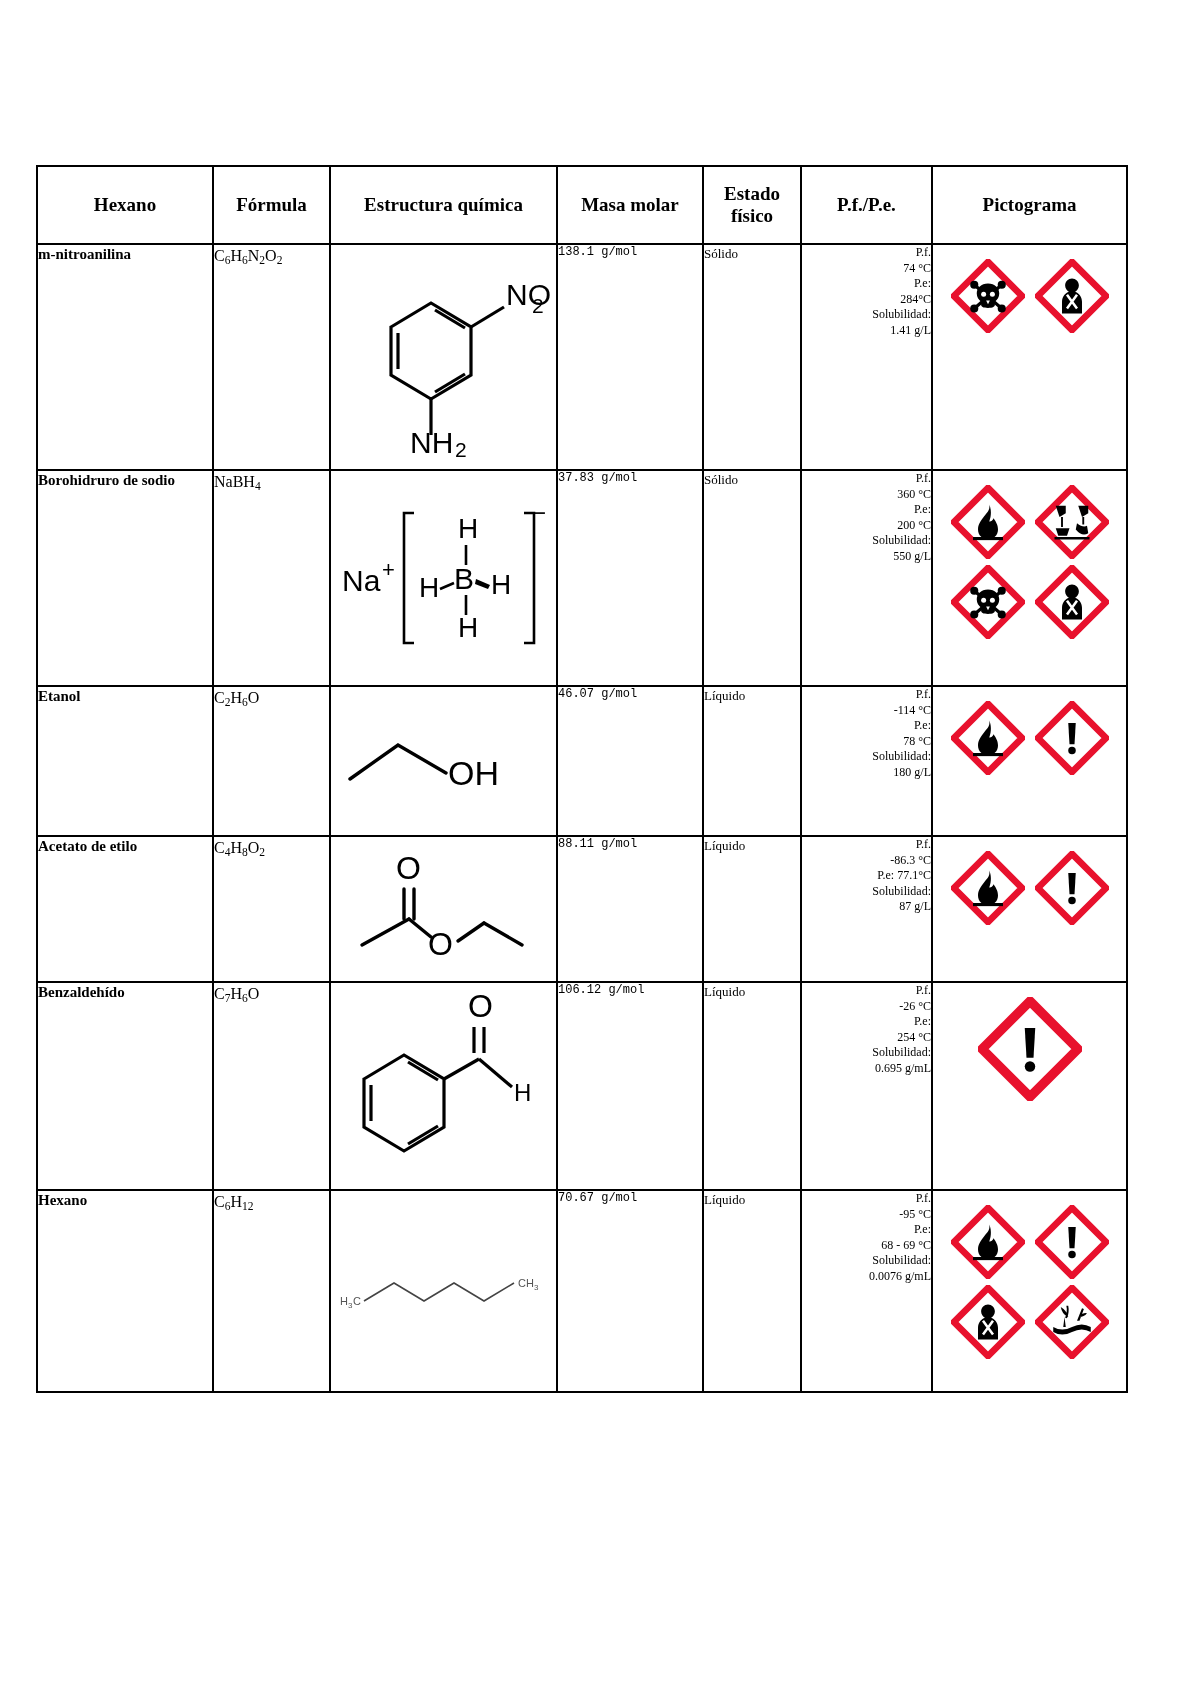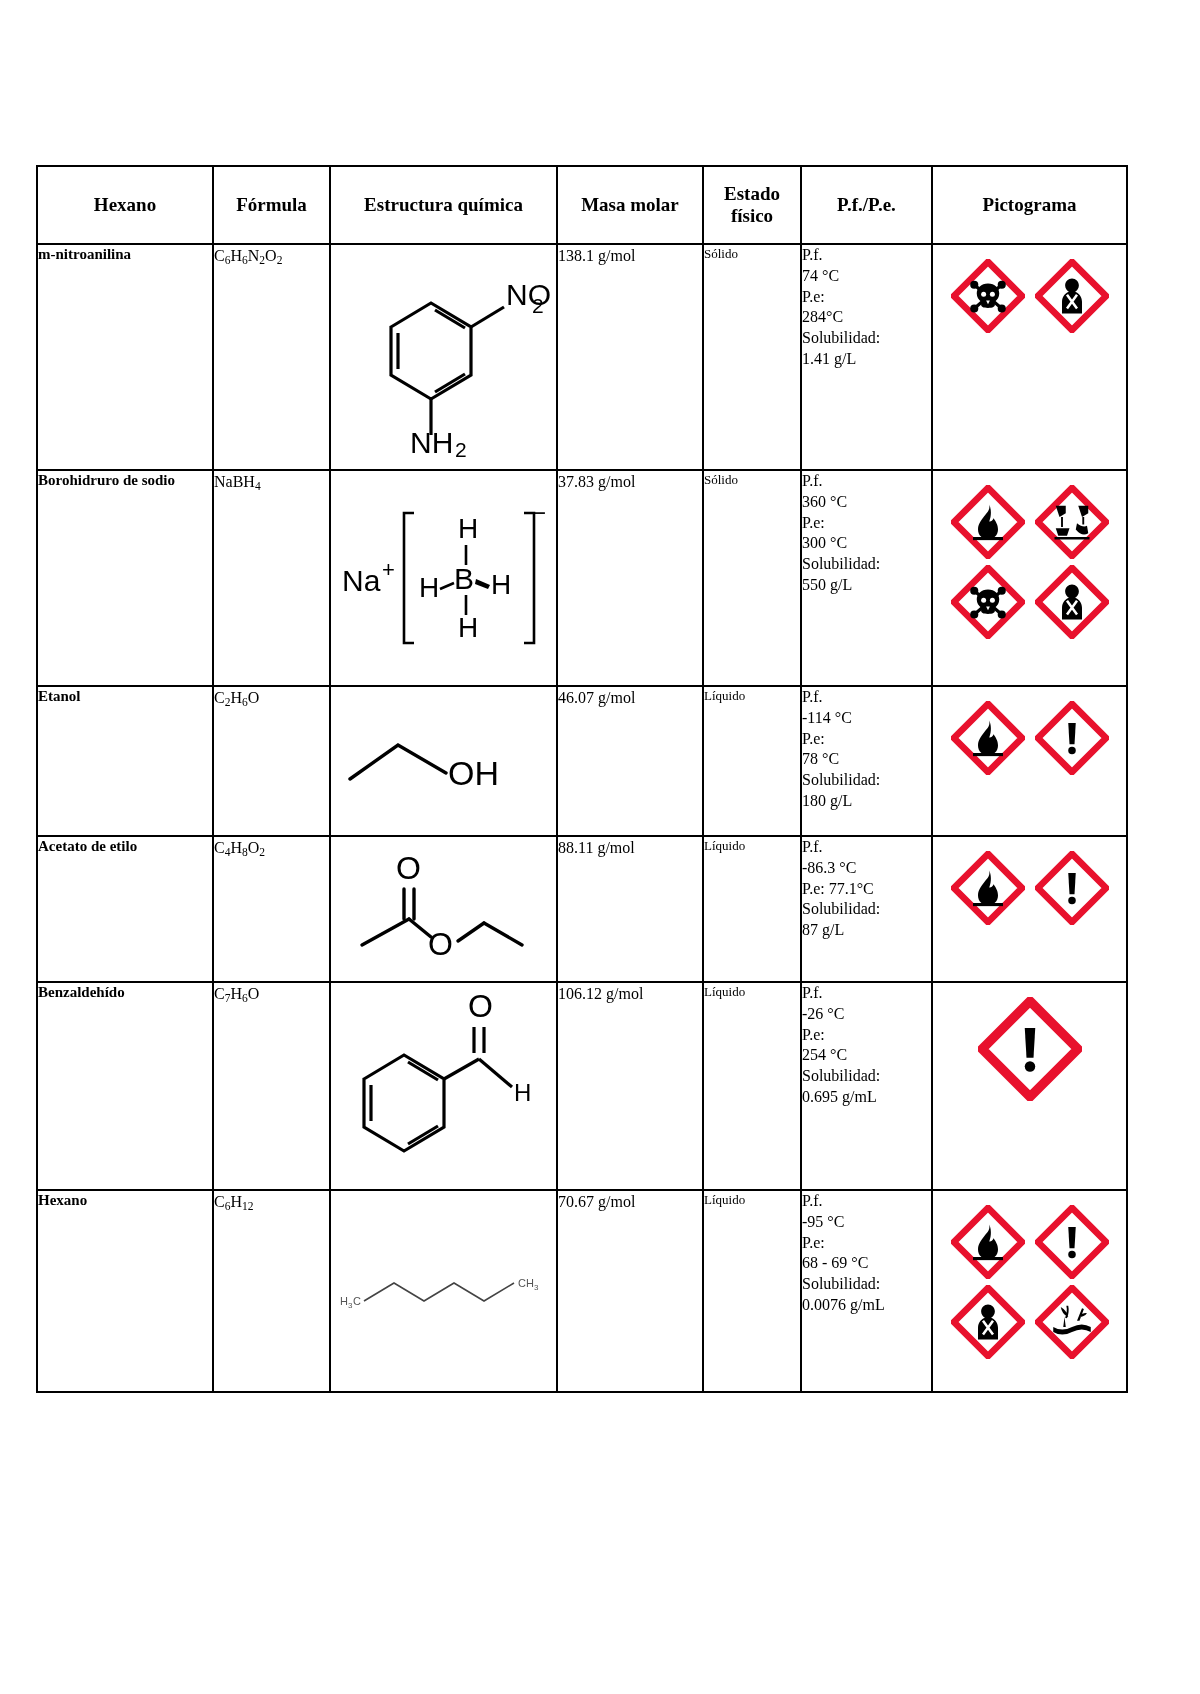--- a/index.html
+++ b/index.html
@@ -47,23 +47,23 @@
   col.c-pf       { width: 131px; }
   col.c-picto    { width: 195px; }
 
   td.cell {
     font-size: 15px;
     line-height: 1.32;
     padding: 8px 6px 6px 8px;
   }
   td.nombre   { font-size: 15px; font-weight: bold; }
   td.formula  { font-size: 16px; }
-  td.masa     { font-size: 16px; }
+  td.masa     { font-size: 12px; font-family: Liberation Mono, monospace; }
   td.estado   { font-size: 13px; }
-  td.pf       { font-size: 16px; line-height: 1.3; }
+  td.pf       { font-size: 12px; line-height: 1.3; text-align: right; }
   td.pf div   { white-space: nowrap; }
 
   sub { font-size: 0.72em; vertical-align: -0.25em; }
 
   .struct-wrap {
     display: flex;
     align-items: center;
     justify-content: center;
     width: 100%;
     height: 100%;
@@ -222,21 +222,21 @@
               <polygon points="140,88 154,94 152,98 139,93" fill="#000"></polygon>
             </svg>
           </div>
         </td>
         <td class="cell masa">37.83 g/mol</td>
         <td class="cell estado">Sólido</td>
         <td class="cell pf">
           <div>P.f.</div>
           <div>360 °C</div>
           <div>P.e:</div>
-          <div>300 °C</div>
+          <div>200 °C</div>
           <div>Solubilidad:</div>
           <div>550 g/L</div>
         </td>
         <td class="cell">
           <div class="picto-wrap">
             <div class="ghs">
               <svg class="frame" viewBox="0 0 100 100">
                   <polygon points="50,4 96,50 50,96 4,50" fill="#fff" stroke="#e8112d" stroke-width="9"></polygon>
                 </svg>
               <svg class="glyph" viewBox="0 0 64 64">

